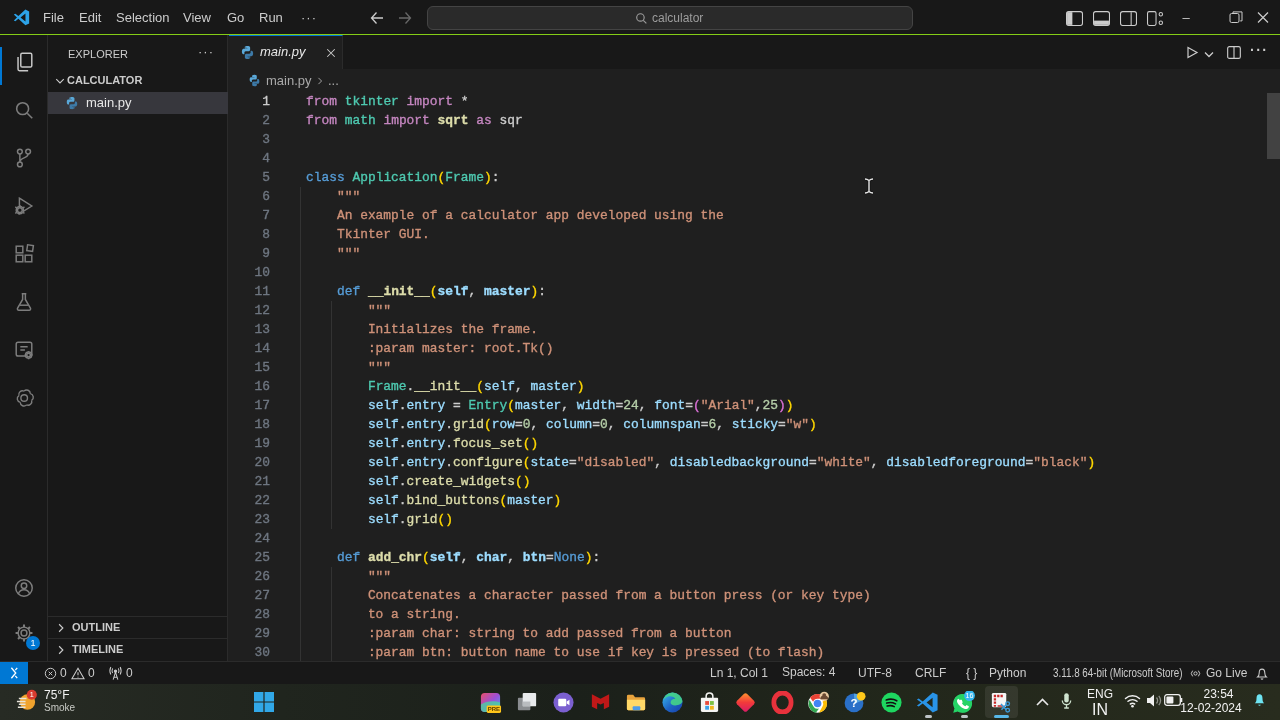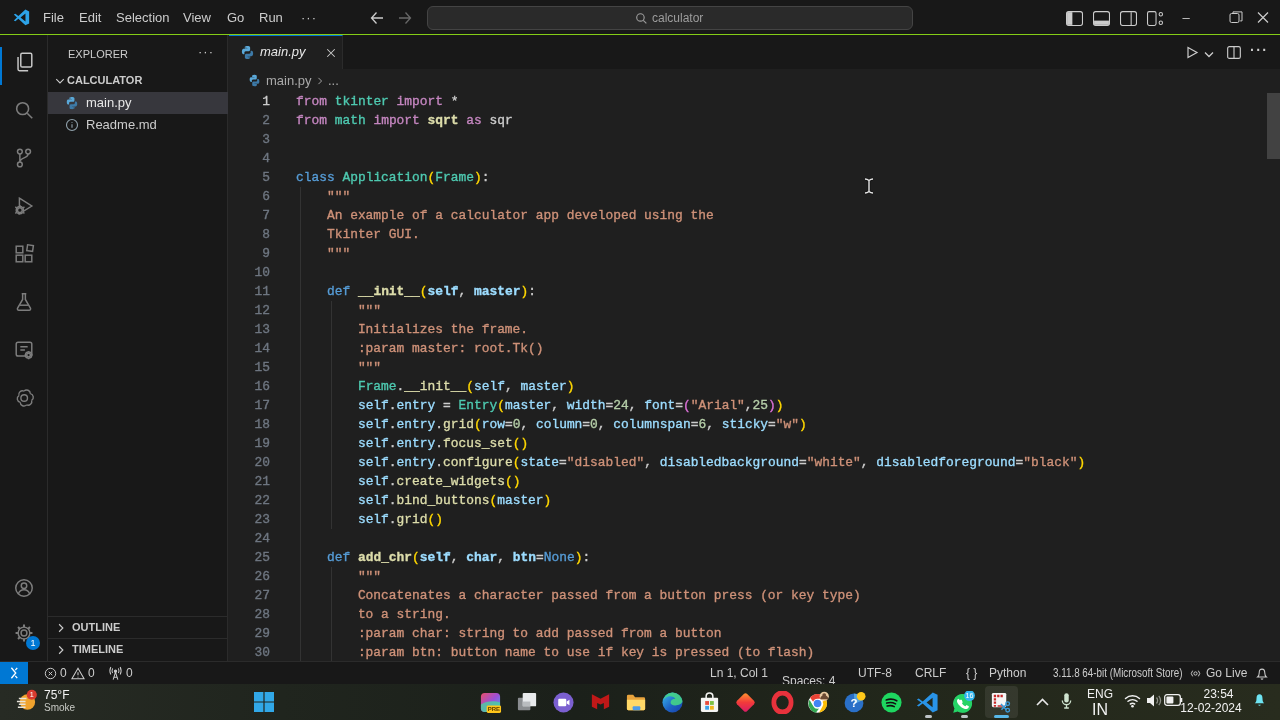--- a/index.html
+++ b/index.html
@@ -15,21 +15,21 @@
 
 #sidebar{position:absolute;left:48px;top:35px;width:180px;height:626px;background:#181818;border-right:1px solid #2b2b2b;color:#cccccc}
 
 #editor{position:absolute;left:229px;top:35px;width:1051px;height:626px;background:#1f1f1f}
 #tabbar{position:absolute;left:0;top:0;width:1051px;height:34px;background:#181818}
 #tab1{position:absolute;left:0;top:0;width:114px;height:34px;background:#1f1f1f;border-top:1px solid #0078d4;border-right:1px solid #2b2b2b}
 #breadcrumb{position:absolute;left:0;top:35px;width:1051px;height:22px;background:#1f1f1f;color:#a9a9a9;font-size:13px}
 #code{position:absolute;left:0;top:57px;width:1051px;height:569px;font-family:"Liberation Mono",monospace;font-size:12.9px;overflow:hidden;-webkit-text-stroke:.35px}
 .ln{height:19px;line-height:19px;white-space:pre}
 .no{display:inline-block;width:41px;text-align:right;color:#6e7681;vertical-align:top}
-.tx{margin-left:26px}
+.tx{margin-left:36px}
 .k{color:#c586c0}.b{color:#569cd6}.t{color:#4ec9b0}.f{color:#dcdcaa}.v{color:#9cdcfe}
 .n{color:#b5cea8}.s{color:#ce9178}.w{color:#cccccc}.g1{color:#ffd700}.g2{color:#da70d6}
 .bold{font-weight:bold}
 .guide{position:absolute;width:1px;background:#333}
 
 #statusbar{position:absolute;left:0;top:661px;width:1280px;height:23px;background:#181818;border-top:1px solid #2b2b2b;color:#cccccc;font-size:12px}
 
 #taskbar{position:absolute;left:0;top:684px;width:1280px;height:36px;background:linear-gradient(90deg,#272b24 0%,#20251e 22%,#1b201a 45%,#22271b 70%,#282c1e 100%);color:#fff;font-size:12px}
 .ticon{position:absolute;top:7px;width:23px;height:23px}
 </style></head>
@@ -152,27 +152,20 @@
           <path fill="none" stroke="#ccc" stroke-width="1.5" d="M3 5.5 8 10.5 13 5.5"></path>
         </svg>
     <span style="position:absolute;left:19px;top:4px">CALCULATOR</span>
   </div>
   <div style="position:absolute;left:0;top:57px;width:180px;height:22px;background:#37373d">
     <svg style="position:absolute;left:17px;top:4px" width="14" height="14" viewBox="0 0 16 16">
           <path fill="#5aa8d8" d="M7.9 1c-3 0-2.8 1.3-2.8 1.3v1.4h2.9v.4H3.9S2 3.9 2 6.9s1.7 2.9 1.7 2.9h1v-1.4s-.1-1.7 1.6-1.7h2.9s1.6 0 1.6-1.6V2.6S11 1 7.9 1zM6.3 1.9a.5.5 0 1 1 0 1 .5.5 0 0 1 0-1z"></path>
           <path fill="#3d7aa8" d="M8.1 15c3 0 2.8-1.3 2.8-1.3v-1.4H8v-.4h4.1S14 12.1 14 9.1s-1.7-2.9-1.7-2.9h-1v1.4s.1 1.7-1.6 1.7H6.8s-1.6 0-1.6 1.6v2.5S5 15 8.1 15zm1.6-.9a.5.5 0 1 1 0-1 .5.5 0 0 1 0 1z"></path>
         </svg>
     <span style="position:absolute;left:38px;top:3px;font-size:13px;color:#e7e7e7">main.py</span>
-  </div>
-  <div style="position:absolute;left:0;top:79px;width:180px;height:22px">
-    <svg style="position:absolute;left:17px;top:4px" width="14" height="14" viewBox="0 0 16 16" fill="none" stroke="#8fa0aa" stroke-width="1.3">
-          <circle cx="8" cy="8" r="6.3"></circle>
-          <path d="M8 7v4M8 4.6v.9"></path>
-        </svg>
-    <span style="position:absolute;left:38px;top:3px;font-size:13px;color:#cccccc">Readme.md</span>
   </div>
   <div style="position:absolute;left:0;top:581px;width:180px;height:22px;border-top:1px solid #2b2b2b">
     <svg style="position:absolute;left:7px;top:5px" width="12" height="12" viewBox="0 0 16 16">
           <path fill="none" stroke="#ccc" stroke-width="1.5" d="M5.5 3 10.5 8 5.5 13"></path>
         </svg>
     <span style="position:absolute;left:24px;top:4px;font-size:11px;font-weight:bold;color:#cccccc">OUTLINE</span>
   </div>
   <div style="position:absolute;left:0;top:603px;width:180px;height:23px;border-top:1px solid #2b2b2b">
     <svg style="position:absolute;left:7px;top:5px" width="12" height="12" viewBox="0 0 16 16">
           <path fill="none" stroke="#ccc" stroke-width="1.5" d="M5.5 3 10.5 8 5.5 13"></path>
@@ -276,21 +269,21 @@
         <path d="M8 1.5 15 13.5H1z"></path>
         <path d="M8 6v3.5M8 11.2v.9"></path>
       </svg>
   <span style="position:absolute;left:88px;top:4px">0</span>
   <svg style="position:absolute;left:108px;top:4px" width="15" height="15" viewBox="0 0 16 16" fill="none" stroke="#ccc" stroke-width="1.1">
         <path d="M4.9 2.5a6 6 0 0 0 0 5M3 1a9 9 0 0 0 0 8M11.1 2.5a6 6 0 0 1 0 5M13 1a9 9 0 0 1 0 8M8 6.5 5.5 14.5M8 6.5l2.5 8M6.2 12h3.6"></path>
         <circle cx="8" cy="5.5" r="1.2" fill="#ccc"></circle>
       </svg>
   <span style="position:absolute;left:126px;top:4px">0</span>
   <span style="position:absolute;left:710px;top:4px">Ln 1, Col 1</span>
-  <span style="position:absolute;left:782px;top:12px">Spaces: 4</span>
+  <span style="position:absolute;left:782px;top:3px">Spaces: 4</span>
   <span style="position:absolute;left:858px;top:4px">UTF-8</span>
   <span style="position:absolute;left:915px;top:4px">CRLF</span>
   <span style="position:absolute;left:966px;top:4px">{ }</span>
   <span style="position:absolute;left:989px;top:4px">Python</span>
   <span style="position:absolute;left:1053px;top:4px;display:inline-block;transform:scaleX(.82);transform-origin:left center;white-space:nowrap">3.11.8 64-bit (Microsoft Store)</span>
   <svg style="position:absolute;left:1189px;top:5px" width="13" height="13" viewBox="0 0 16 16" fill="none" stroke="#ccc" stroke-width="1.2">
         <circle cx="8" cy="8" r="2"></circle>
         <path d="M4.5 11.5a5 5 0 0 1 0-7M11.5 4.5a5 5 0 0 1 0 7"></path>
       </svg>
   <span style="position:absolute;left:1206px;top:4px">Go Live</span>

